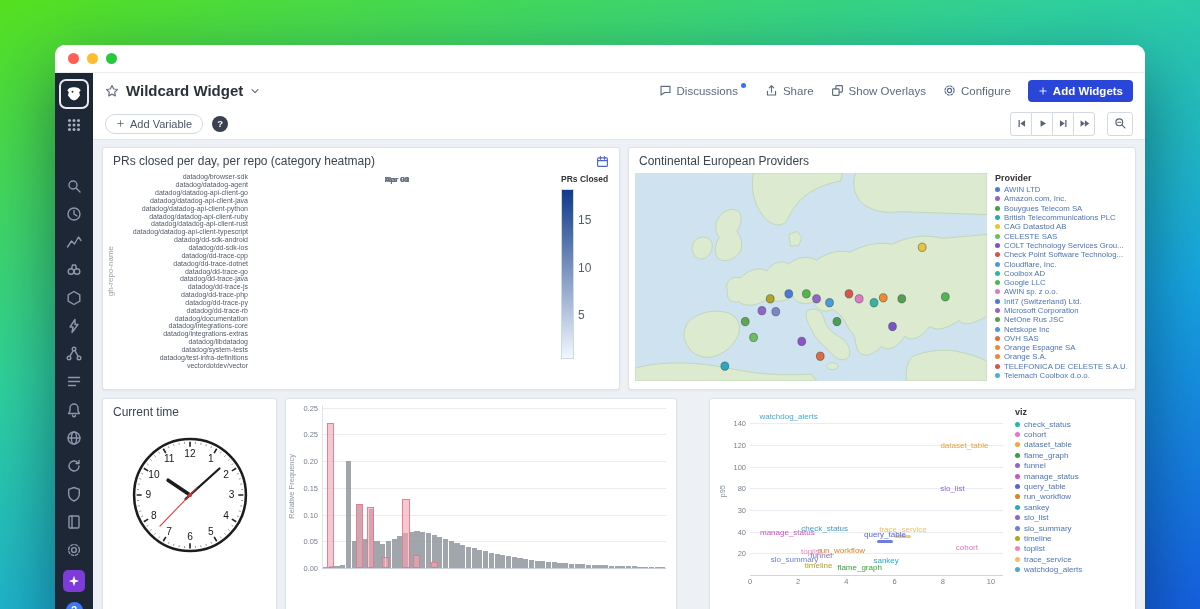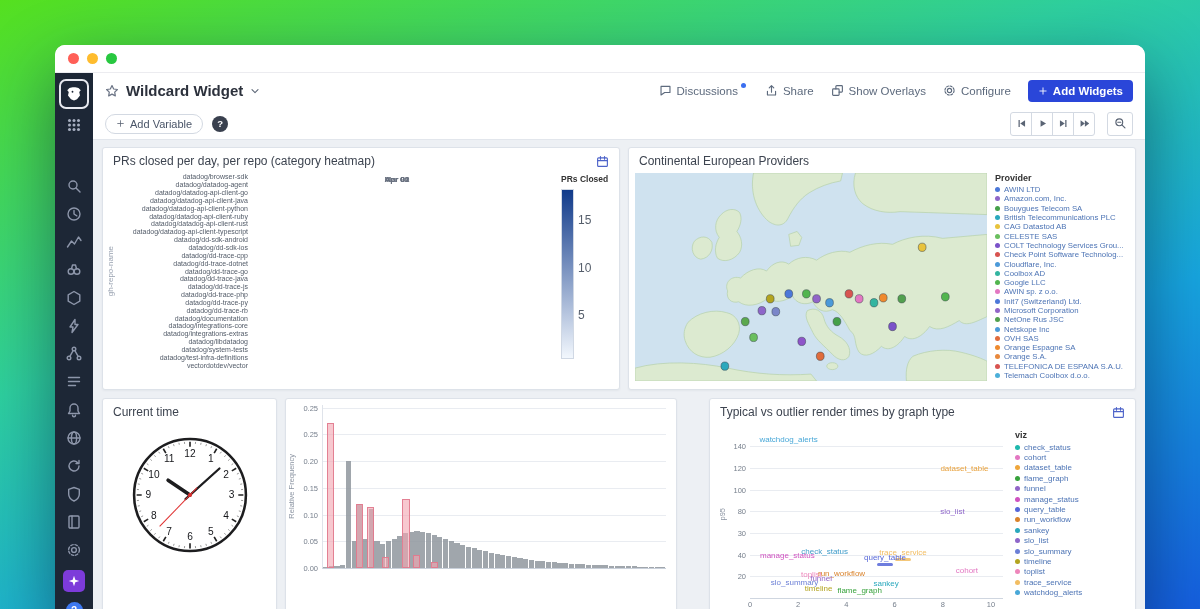--- a/index.html
+++ b/index.html
@@ -795,21 +795,21 @@
                     <div class="leg-item">
                       <span class="leg-dot" style="background: rgb(239, 138, 46);"></span>
                       <span>Orange Espagne SA</span>
                     </div>
                     <div class="leg-item">
                       <span class="leg-dot" style="background: rgb(232, 136, 60);"></span>
                       <span>Orange S.A.</span>
                     </div>
                     <div class="leg-item">
                       <span class="leg-dot" style="background: rgb(216, 84, 80);"></span>
-                      <span>TELEFONICA DE ESPANA S.A.U.</span>
+                      <span>TELEFONICA DE CELESTE S.A.U.</span>
                     </div>
                     <div class="leg-item">
                       <span class="leg-dot" style="background: rgb(76, 175, 217);"></span>
                       <span>Telemach Coolbox d.o.o.</span>
                     </div>
                   </div>
               </div>
             </div>
           </div>
         </div>
@@ -993,29 +993,20 @@
                   <div class="hbar-pink" style="left: 12.8571%; width: 2.14286%; height: 37.7049%;"></div>
                   <div class="hbar-pink" style="left: 17.1429%; width: 2.14286%; height: 6.55738%;"></div>
                   <div class="hbar-pink" style="left: 23.0952%; width: 2.14286%; height: 42.623%;"></div>
                   <div class="hbar-pink" style="left: 26.1905%; width: 2.14286%; height: 8.19672%;"></div>
                   <div class="hbar-pink" style="left: 31.4286%; width: 2.14286%; height: 3.93443%;"></div>
                 </div>
             </div>
           </div>
 
           <div class="widget w-scat">
-            <div class="w-title">
-              <span>Typical vs outlier render times by graph type</span>
-              <span class="cal-icon sic">
-                  <svg viewBox="0 0 16 16">
-                    <rect x="2" y="3.5" width="12" height="10.5" rx="1.2"></rect>
-                    <path d="M2 7h12M5.5 1.8v3.4M10.5 1.8v3.4"></path>
-                  </svg>
-                </span>
-            </div>
             <div class="scat-body">
               <span class="scat-ylabwrap">
                   <span class="vert">p95</span>
                 </span>
               <div class="scat-wrap">
                 <div class="scat-plot" id="scat-plot">
                     <div class="gl" style="top: 87.0968%;"></div>
                     <span class="scat-yl" style="top: 87.0968%;">20</span>
                     <div class="gl" style="top: 74.1935%;"></div>
                     <span class="scat-yl" style="top: 74.1935%;">40</span>

